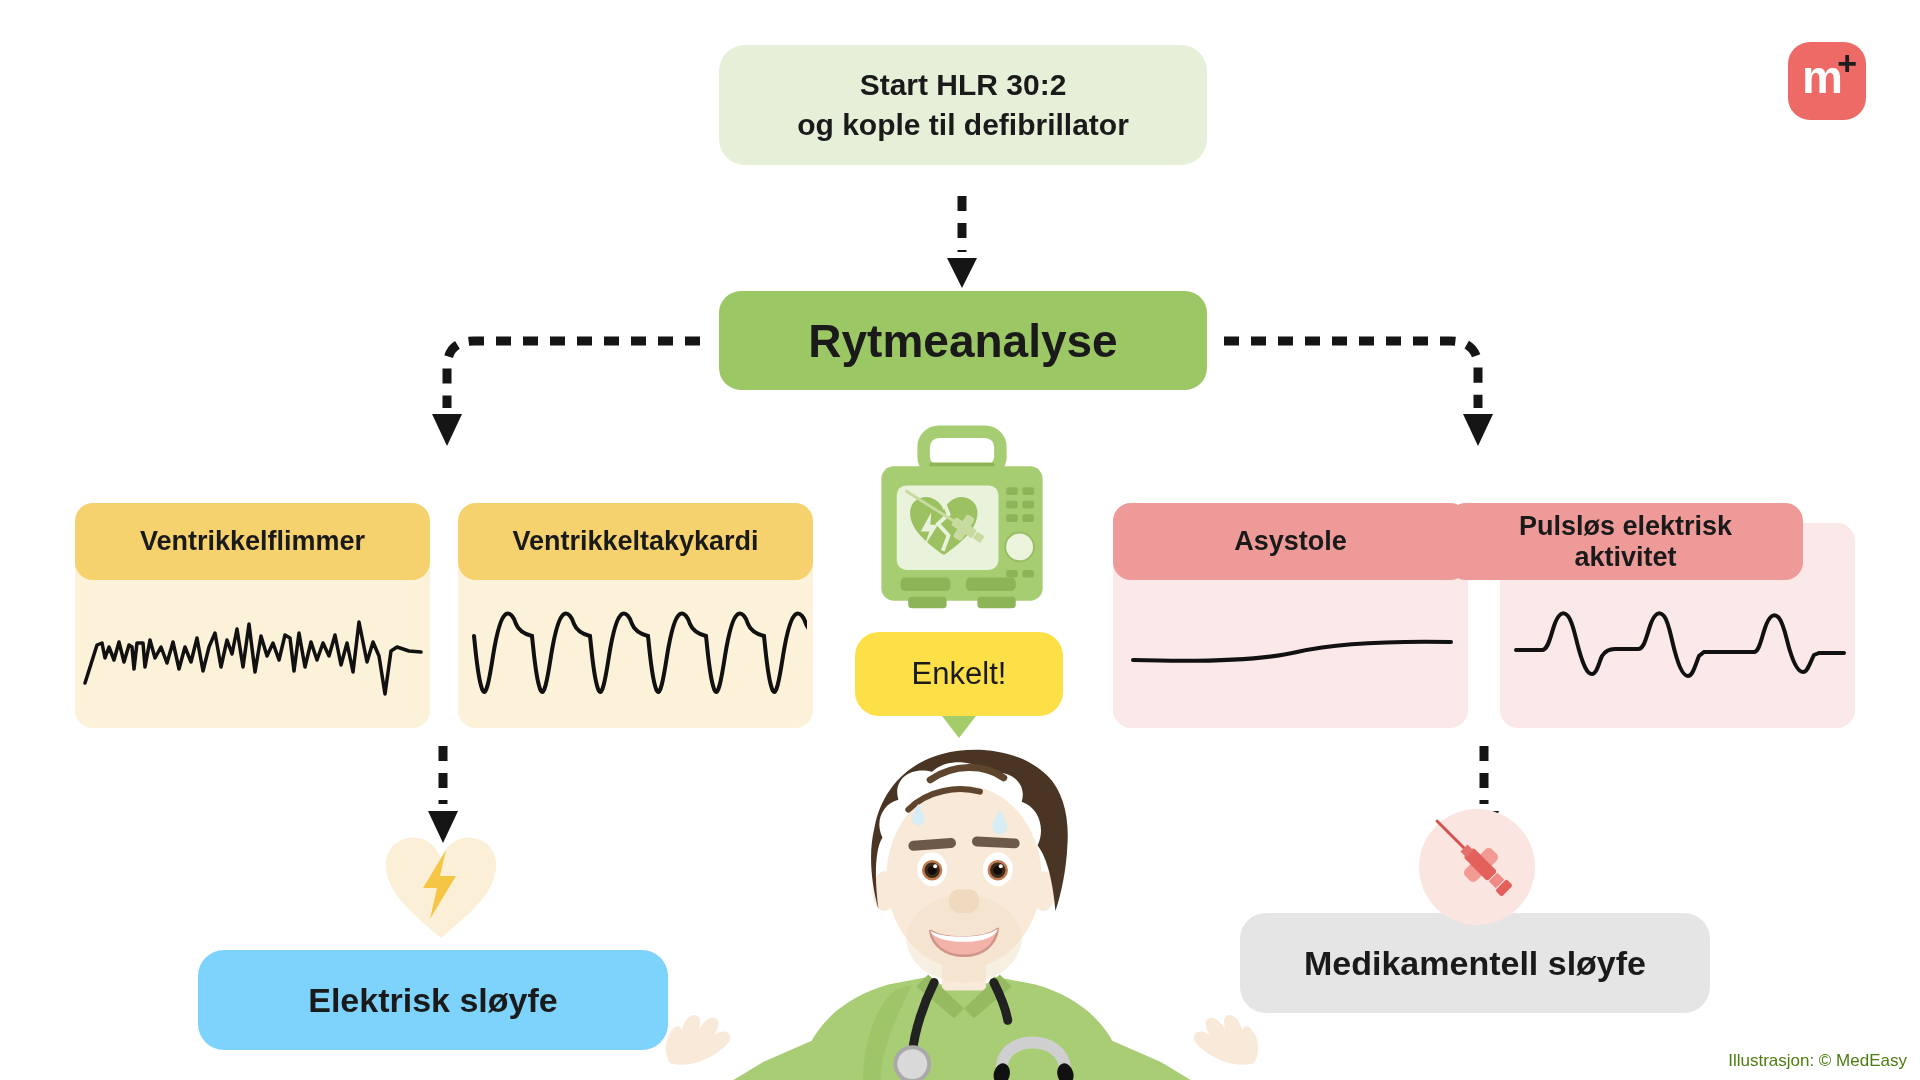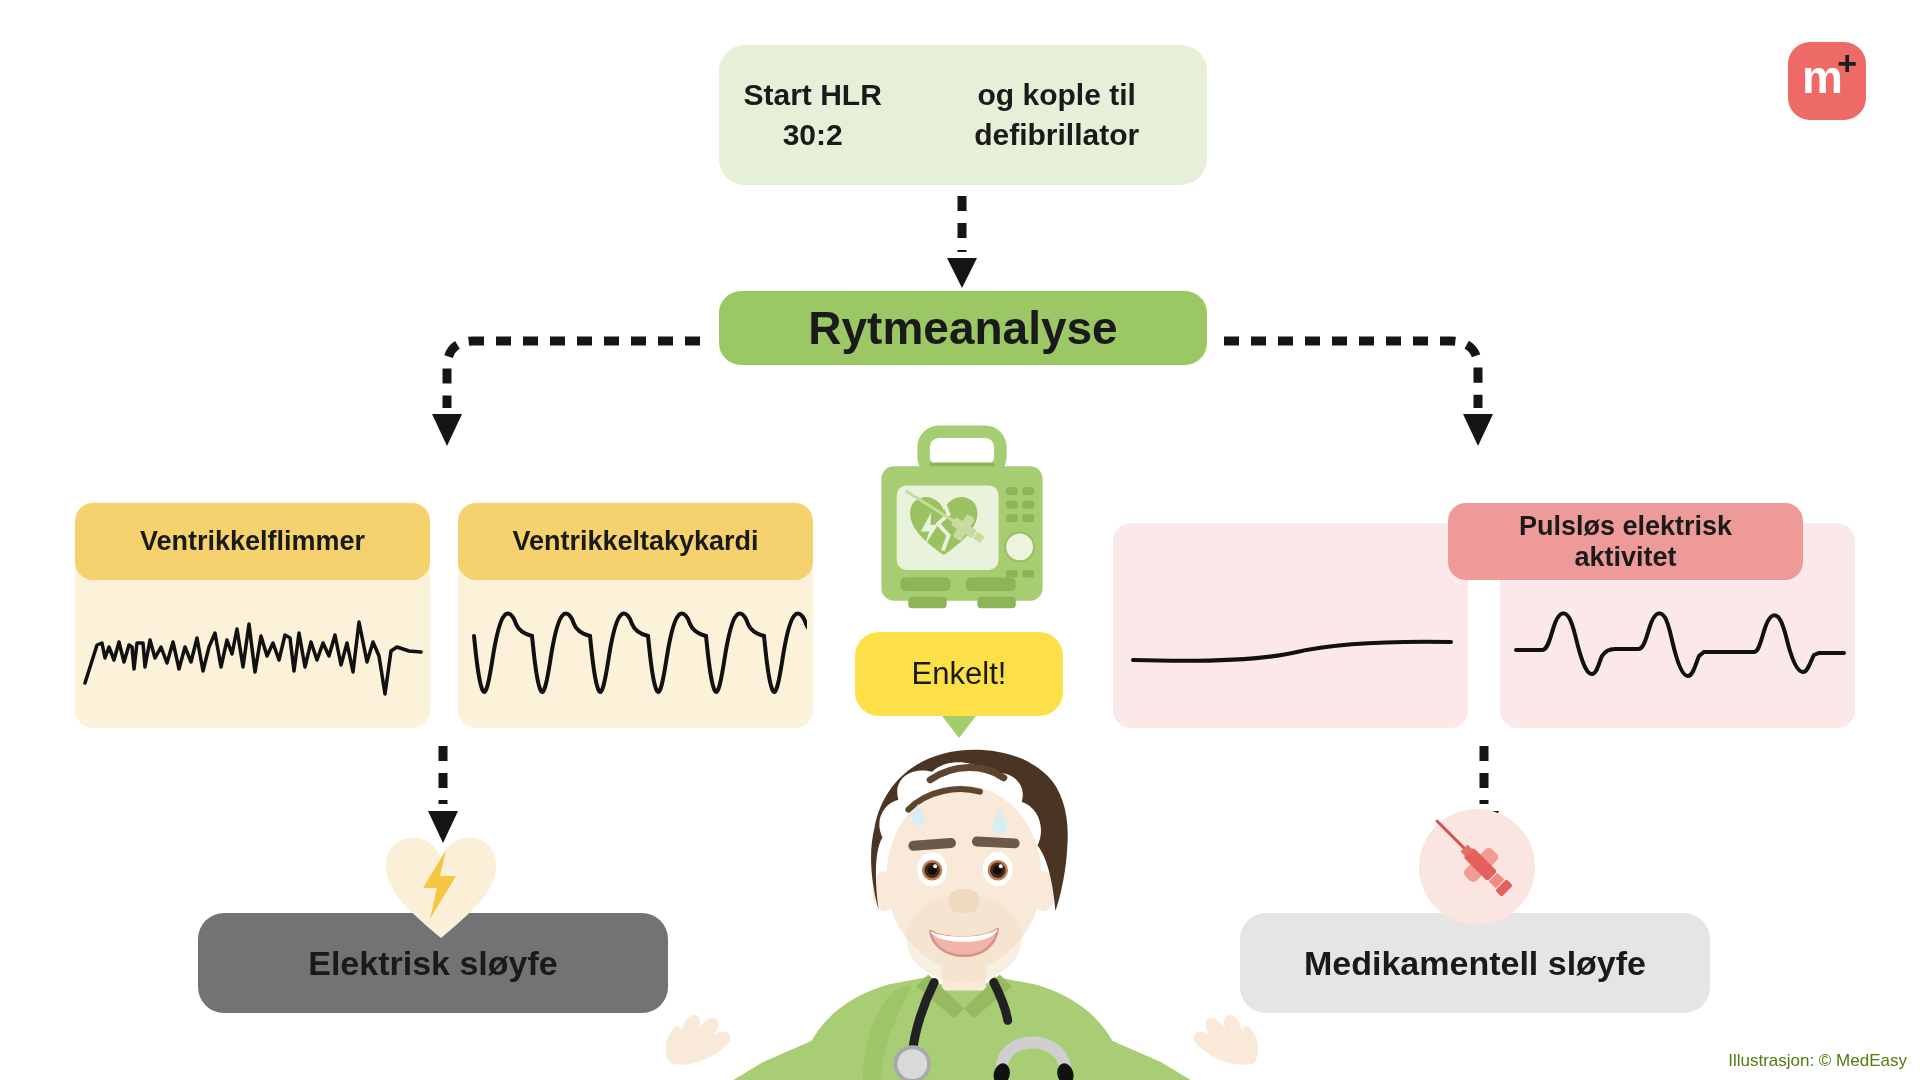--- a/index.html
+++ b/index.html
@@ -3,35 +3,35 @@
 <meta charset="utf-8">
 <style>
   html,body{margin:0;padding:0;background:#fff;}
   .canvas{
     position:relative;width:1920px;height:1080px;background:#ffffff;overflow:hidden;
     font-family:"Liberation Sans", sans-serif;color:#1a1a1a;
   }
   .abs{position:absolute;}
   .box{display:flex;align-items:center;justify-content:center;text-align:center;box-sizing:border-box;}
   
-  .start-box{left:719px;top:45px;width:488px;height:140px;border-radius:26px;background:#e6f0d9;
-    flex-direction:row;font-weight:bold;font-size:30px;line-height:40px;}
-  .rhythm-box{left:719px;top:291px;width:488px;height:74px;border-radius:22px;background:#9cc765;
+  .start-box{left:719px;top:45px;width:488px;height:120px;border-radius:26px;background:#e6f0d9;
+    flex-direction:column;font-weight:bold;font-size:30px;line-height:40px;}
+  .rhythm-box{left:719px;top:291px;width:488px;height:99px;border-radius:22px;background:#9cc765;
     font-weight:bold;font-size:46px;}
   
   .card-body{border-radius:18px;height:205px;}
   .card-header{border-radius:18px;width:355px;height:77px;font-weight:bold;font-size:27px;line-height:31px;
     display:flex;align-items:center;justify-content:center;text-align:center;padding:0 26px;box-sizing:border-box;}
   .yellow-h{background:#f5d26e;padding-left:26px;}
   .yellow-b{background:#fcf2da;}
   .pink-h{background:#ee9a99;}
   .pink-b{background:#fae9e8;}
   
   .outcome{height:100px;width:470px;border-radius:26px;font-weight:bold;font-size:34px;}
-  .outcome-yellow{left:198px;top:913px;background:#737373;}
+  .outcome-yellow{left:198px;top:950px;background:#7dd3fc;}
   .outcome-red{left:1240px;top:913px;background:#e5e5e5;}
   
   .bubble{left:855px;top:632px;width:208px;height:84px;border-radius:24px;background:#fde047;
     display:flex;align-items:center;justify-content:center;font-size:31px;z-index:6;}
   .bubble::after{content:"";position:absolute;top:100%;left:50%;transform:translateX(-50%);
     border-left:17px solid transparent;border-right:17px solid transparent;border-top:22px solid #a4cd6a;}
   
   .syr-circle{left:1419px;top:809px;width:116px;height:116px;border-radius:50%;background:#fae5e1;z-index:4;}
   
   .logo{left:1788px;top:42px;width:78px;height:78px;border-radius:22px;background:#ed6a66;z-index:8;}
@@ -93,20 +93,21 @@
       <use href="#vtc" x="0"></use>
         <use href="#vtc" x="58"></use>
         <use href="#vtc" x="116"></use>
       <use href="#vtc" x="174"></use>
         <use href="#vtc" x="232"></use>
         <use href="#vtc" x="290"></use>
     </g>
   </svg>
 
   <div class="abs card-body pink-b" style="left:1113px;top:523px;width:355px;"></div>
+  <div class="abs box card-header pink-h" style="left:1113px;top:503px;">Asystole</div>
   <svg class="abs" style="left:1119px;top:588px;z-index:3;" width="343" height="135" viewBox="0 0 343 135">
     <path d="M14,72 C80,74 140,73 178,64 C218,55 278,53 332,54" fill="none" stroke="#111" stroke-width="4" stroke-linecap="round"></path>
   </svg>
 
   <div class="abs card-body pink-b" style="left:1500px;top:523px;width:355px;"></div>
   <div class="abs box card-header pink-h" style="left:1448px;top:503px;">Pulsløs elektrisk aktivitet</div>
   <svg class="abs" style="left:1506px;top:588px;z-index:3;" width="343" height="135" viewBox="0 0 343 135">
     <path d="M10,62 L36,62 C42,62 44,50 48,38 C52,26 57,22 62,28 C67,34 69,48 73,62 C77,76 81,86 86,86 C91,86 93,74 96,68 C99,63 103,61 109,61 L132,61 C138,61 140,50 144,38 C148,26 153,22 158,28 C163,34 165,50 169,64 C173,79 177,88 182,88 C187,88 190,75 193,68 L198,64 L248,64 C253,64 255,52 259,40 C263,28 268,24 273,30 C278,36 280,50 284,63 C288,76 292,84 297,84 C302,84 305,72 308,67 L313,65 L338,65" fill="none" stroke="#111" stroke-width="4" stroke-linecap="round"></path>
   </svg>
 

